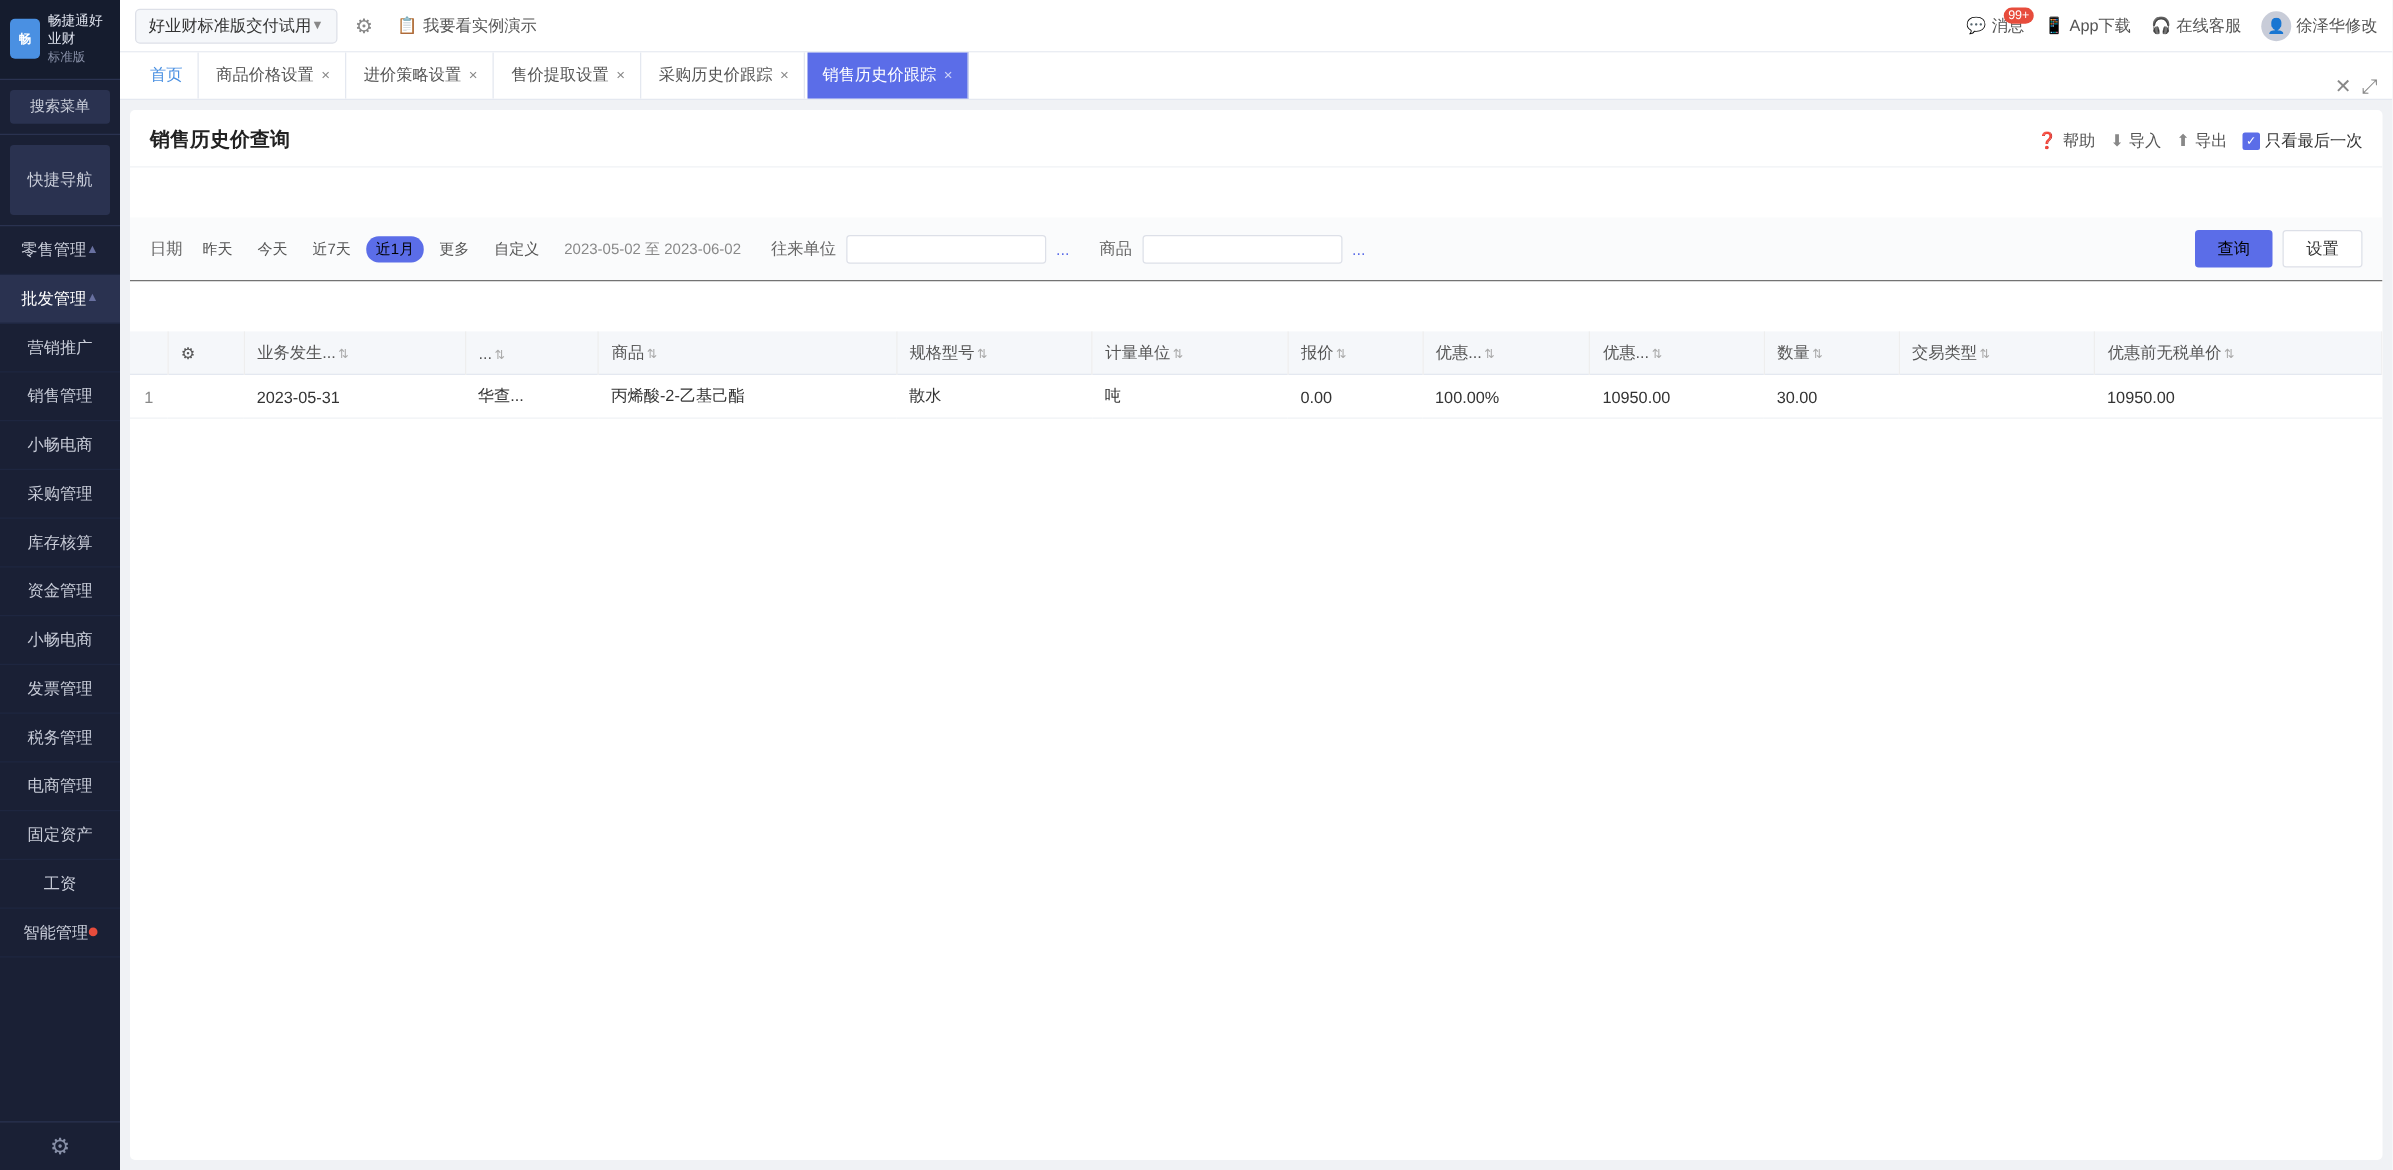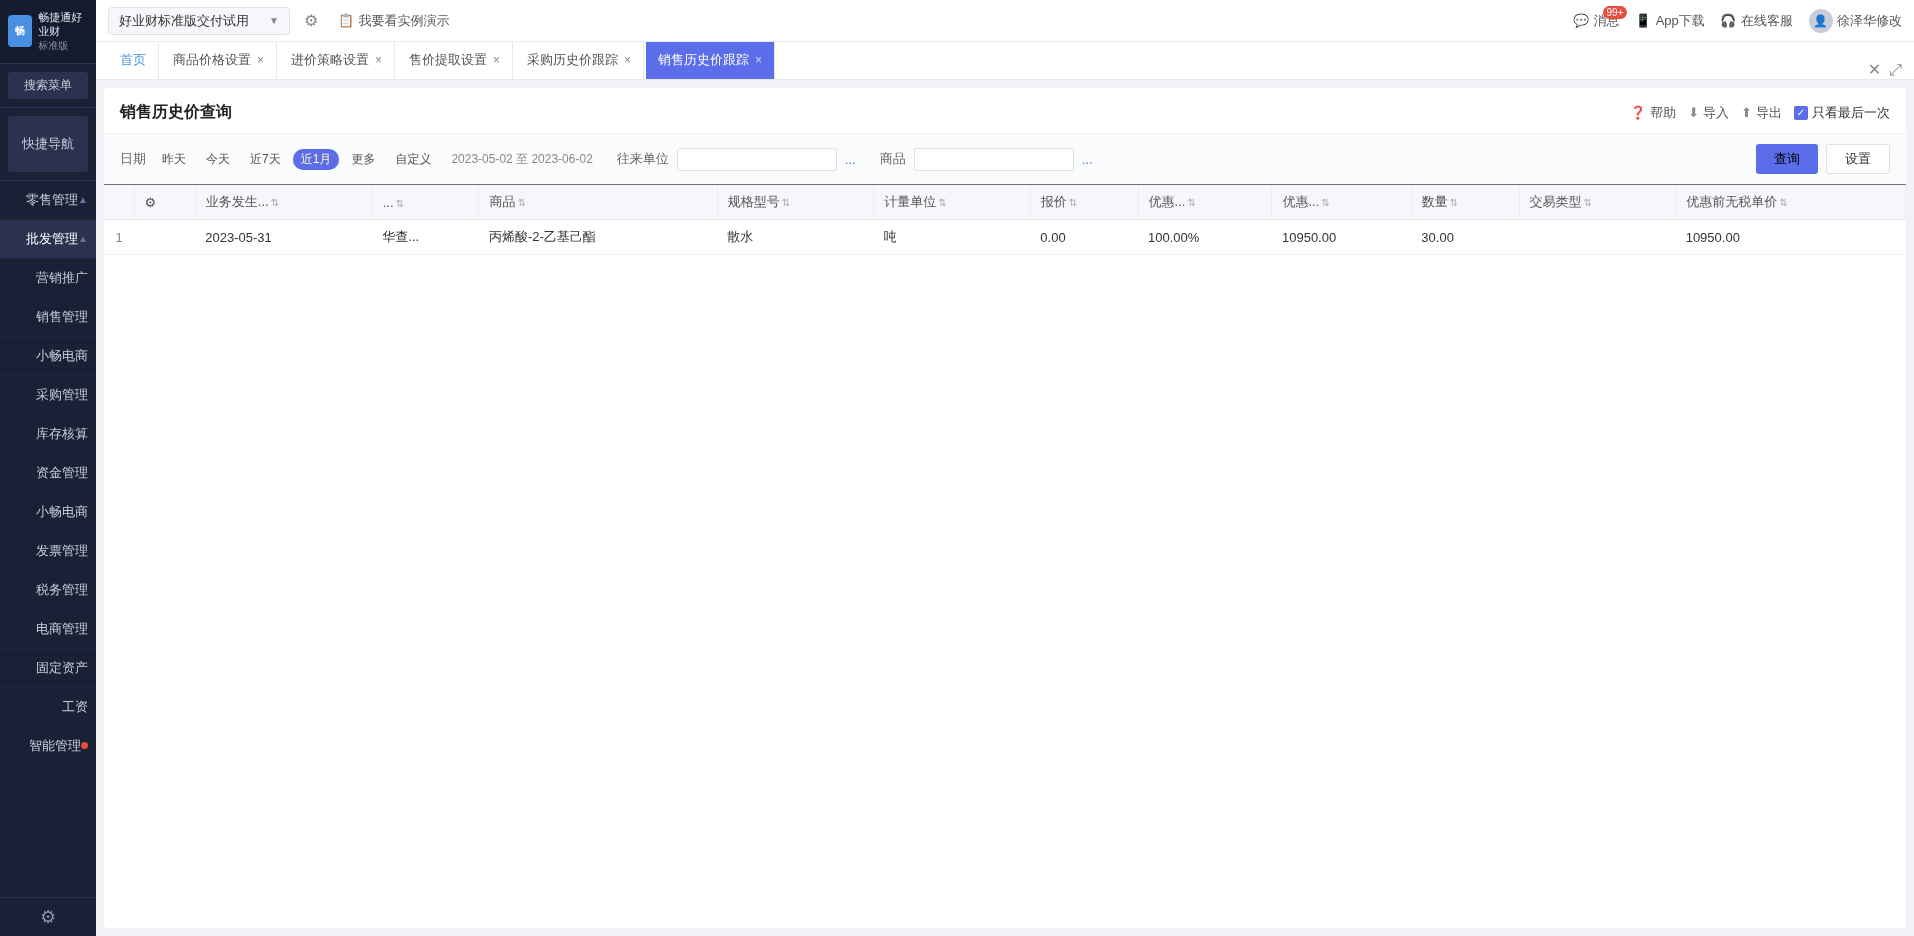--- a/index.html
+++ b/index.html
@@ -69,21 +69,21 @@
       flex: 1;
       overflow-y: auto;
     }
     .menu-item {
       padding: 10px 8px;
       cursor: pointer;
       color: #c8ccd8;
       font-size: 13px;
       display: flex;
       align-items: center;
-      justify-content: flex-end;
+      justify-content: center;
       border-bottom: 1px solid #1e2640;
     }
     .menu-item.active { background: #2a3250; color: #fff; }
     .menu-item .arrow { font-size: 10px; color: #6870a0; }
     .menu-item .dot { width: 7px; height: 7px; background: #e74c3c; border-radius: 50%; }
 
     .sidebar-bottom {
       padding: 8px;
       border-top: 1px solid #2a3250;
     }
@@ -110,21 +110,21 @@
       display: flex;
       align-items: center;
       padding: 0 12px;
       height: 42px;
       gap: 10px;
       flex-shrink: 0;
     }
     .version-selector {
       display: flex;
       align-items: center;
-      gap: 20px;
+      gap: 0;
       background: #f5f7fa;
       border: 1px solid #dde0e8;
       border-radius: 4px;
       padding: 4px 10px;
       cursor: pointer;
       font-size: 13px;
       color: #333;
     }
     .version-selector .caret { color: #888; font-size: 10px; }
 
@@ -230,20 +230,21 @@
 
     
     .content {
       flex: 1;
       background: #fff;
       margin: 8px;
       border-radius: 4px;
       display: flex;
       flex-direction: column;
       overflow: hidden;
+      gap: 40px;
     }
 
     .page-header {
       padding: 14px 16px 10px;
       display: flex;
       align-items: center;
       justify-content: space-between;
       border-bottom: 1px solid #f0f2f5;
     }
     .page-title {
@@ -309,21 +310,21 @@
     }
     .date-opt {
       padding: 2px 8px;
       border-radius: 3px;
       font-size: 12px;
       cursor: pointer;
       color: #555;
     }
     .date-opt.active {
       background: #5b6de8;
-      color: #fef9c3;
+      color: #000000;
       border-radius: 10px;
     }
     .date-range {
       font-size: 12px;
       color: #888;
       margin-left: 4px;
     }
     .filter-input {
       border: 1px solid #dde0e8;
       border-radius: 3px;

